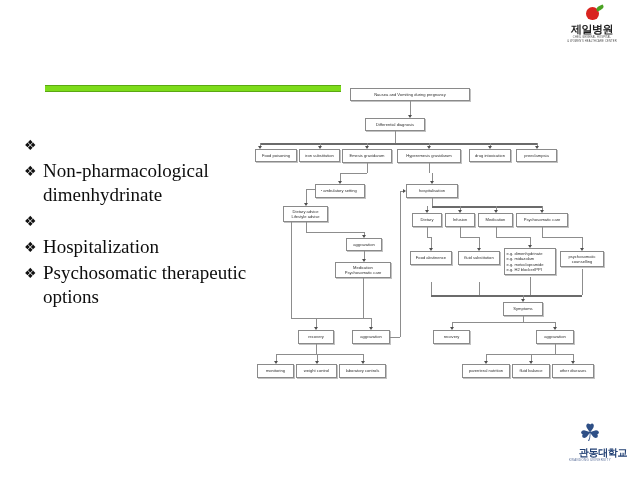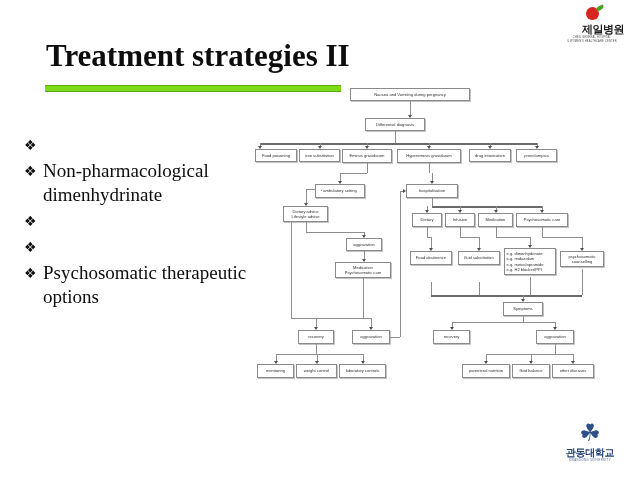--- a/index.html
+++ b/index.html
@@ -149,21 +149,21 @@
     height: 4px;
     background: #4aa223;
     border-radius: 60% 10% 60% 10%;
     transform: rotate(-28deg);
   }
   #hospital-logo .han {
     position: absolute;
     left: 0;
     top: 16px;
     width: 64px;
-    text-align: right;
+    text-align: center;
     font-family: "DejaVu Sans", sans-serif;
     font-size: 11px;
     font-weight: bold;
     color: #1d1d1d;
     letter-spacing: -0.5px;
   }
   #hospital-logo .sub1, #hospital-logo .sub2 {
     position: absolute;
     left: 0;
     width: 64px;
@@ -190,21 +190,21 @@
     width: 32px;
     height: 26px;
     color: #2e4f86;
     font-size: 24px;
     line-height: 26px;
     text-align: center;
     font-family: "DejaVu Sans", sans-serif;
   }
   #univ-logo .uhan {
     position: absolute;
-    left: 0;
+    left: 13px;
     top: 26px;
     width: 68px;
     text-align: center;
     font-family: "DejaVu Sans", sans-serif;
     font-size: 10px;
     font-weight: bold;
     color: #203f73;
     letter-spacing: -0.3px;
   }
   #univ-logo .usub {
@@ -217,36 +217,36 @@
     font-size: 2.8px;
     color: #4d6391;
     letter-spacing: 0.4px;
   }
 </style>
 </head>
 <body>
 
 <div id="slide">
 
-  <div id="title">Treatment strategies II</div>
   <div id="title-rule"></div>
 
   <div id="bullets">
       <div class="bullet-row">
         <span class="bullet-mark">❖</span>
       </div>
       <div class="bullet-row">
         <span class="bullet-mark">❖</span>
         <span class="bullet-text">Non-pharmacological dimenhydrinate</span>
       </div>
       <div class="bullet-row">
         <span class="bullet-mark">❖</span>
       </div>
       <div class="bullet-row">
         <span class="bullet-mark">❖</span>
+        <span class="bullet-text">Hospitalization</span>
       </div>
       <div class="bullet-row">
         <span class="bullet-mark">❖</span>
         <span class="bullet-text">Psychosomatic therapeutic options</span>
       </div>
     </div>
 
   <div id="chart">
       <div class="node" style="left: 95px; top: 2px; width: 120px; height: 13px;">Nausea and Vomiting during pregnancy</div>
       <div class="node" style="left: 110px; top: 32px; width: 60px; height: 13px;">Differential diagnosis</div>

